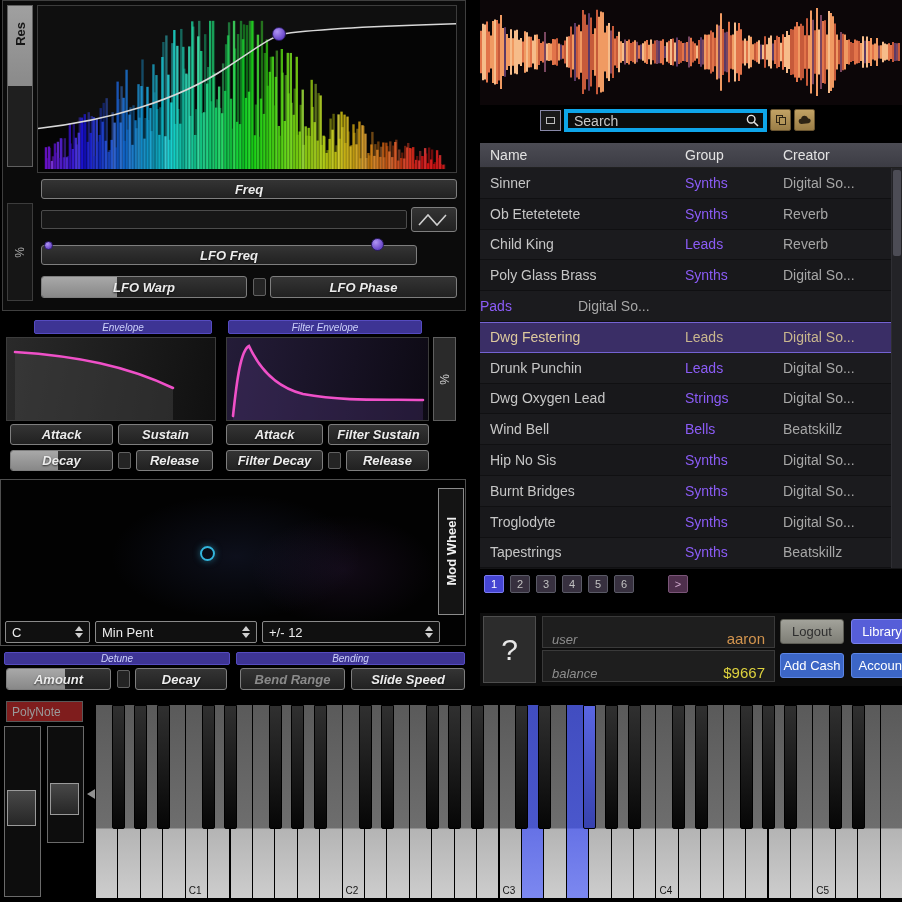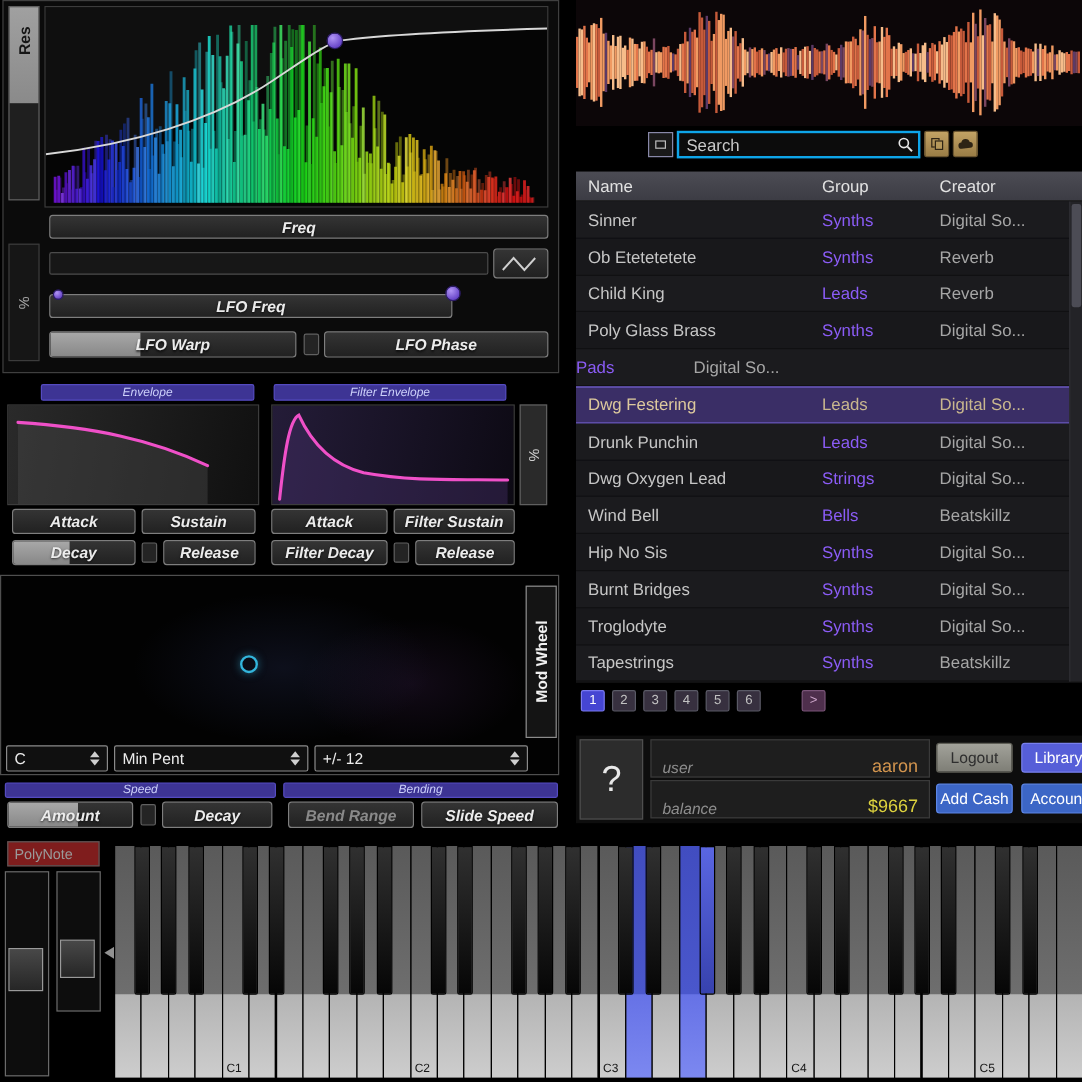--- a/index.html
+++ b/index.html
@@ -21,21 +21,21 @@
   #res-fill{position:absolute;left:0;top:0;width:100%;height:80px;background:linear-gradient(#a0a0a0,#8a8a8a);}
   #res-label{position:absolute;top:16px;left:0;width:100%;display:flex;justify-content:center;font-weight:bold;font-size:13px;color:#161616;}
   #spec-display{position:absolute;left:34px;top:4px;width:420px;height:168px;background:#050505;border:1px solid #3c3c3c;overflow:hidden;}
   #spec-svg{position:absolute;inset:0;width:100%;height:100%;}
   .pdot{position:absolute;border-radius:50%;background:radial-gradient(circle at 35% 30%,#b094f4,#6a48ca 70%);border:1px solid #2c1c66;z-index:3;}
   #cutoff-dot{left:234px;top:21px;width:14px;height:14px;}
   #freq-slider{left:38px;top:178px;width:416px;height:20px;}
   #pct-slider{position:absolute;left:4px;top:202px;width:26px;height:98px;background:#161616;border:1px solid #3c3c3c;display:flex;align-items:center;justify-content:center;color:#a8a8a8;font-size:12px;}
   #lfo-track{position:absolute;left:38px;top:209px;width:366px;height:19px;background:#171717;border:1px solid #4c4c4c;border-radius:2px;}
   #wave-btn{left:408px;top:206px;width:46px;height:25px;}
-  #lfo-freq-slider{left:38px;top:244px;width:336px;height:20px;}
+  #lfo-freq-slider{left:38px;top:244px;width:376px;height:20px;}
   #lfo-dot-small{left:41px;top:240px;width:9px;height:9px;}
   #lfo-dot-big{left:368px;top:237px;width:13px;height:13px;}
   #lfo-warp-slider{left:38px;top:275px;width:206px;height:22px;}
   #mini-lfo{left:250px;top:277px;width:13px;height:18px;}
   #lfo-phase-slider{left:267px;top:275px;width:187px;height:22px;}
 
   
   #env-header{left:34px;top:320px;width:178px;height:14px;}
   #fenv-header{left:228px;top:320px;width:194px;height:14px;}
   #env-display{position:absolute;left:6px;top:337px;width:210px;height:84px;background:linear-gradient(100deg,#2a2a2a,#101010);border:1px solid #3c3c3c;}
@@ -91,21 +91,21 @@
   .wkey.on{background:linear-gradient(#414dc0 0px,#4a57cc 123px,#6672e6 124px,#7c88f0 100%);}
   .oct{position:absolute;bottom:2px;left:3px;font-size:10px;color:#161616;}
   .bkey{position:absolute;top:0;width:13px;height:124px;background:linear-gradient(#303030,#060606);border:1px solid #000;border-radius:0 0 2px 2px;z-index:2;cursor:pointer;}
   .bkey.on{background:linear-gradient(#5a66e2,#3742ae);}
 
   
   #wave-panel{position:absolute;left:480px;top:0;width:422px;height:105px;background:#0c0608;overflow:hidden;}
   #wave-svg{position:absolute;inset:0;width:100%;height:100%;}
   #disp-btn{position:absolute;left:540px;top:110px;width:21px;height:21px;background:#191919;border:1px solid #8888a8;display:flex;align-items:center;justify-content:center;cursor:pointer;}
   #disp-btn i{display:block;width:9px;height:7px;border:1px solid #bdbdbd;}
-  #search-box{position:absolute;left:564px;top:109px;width:203px;height:23px;background:#0c0c0c;border:2px solid #0ea5e9;display:flex;align-items:center;justify-content:center;}
+  #search-box{position:absolute;left:564px;top:109px;width:203px;height:23px;background:#0c0c0c;border:4px solid #0ea5e9;display:flex;align-items:center;justify-content:center;}
   #search-input{flex:1;min-width:0;background:transparent;border:none;outline:none;color:#ddd;font-size:14px;padding:0 6px;font-family:inherit;}
   #search-input::placeholder{color:#c8c8c8;}
   #search-mag{width:22px;display:flex;align-items:center;justify-content:center;}
   .tanbtn{position:absolute;top:109px;width:21px;height:22px;background:linear-gradient(#c2a264,#9a7d46);border:1px solid #6a5530;border-radius:2px;display:flex;align-items:center;justify-content:center;cursor:pointer;}
   #tan-copy{left:770px;}
   #tan-cloud{left:794px;}
   .copyglyph{position:relative;width:10px;height:10px;}
   .copyglyph b{position:absolute;display:block;width:7px;height:8px;border:1px solid #2e2415;background:transparent;}
   .copyglyph b:first-child{left:0;top:0;}
   .copyglyph b:last-child{left:3px;top:2px;background:#b5975a;}
@@ -532,21 +532,21 @@
   <div id="dd-range" class="dd">
       <span>+/- 12</span>
       <span class="dd-arr">
         <i class="up"></i>
         <i class="dn"></i>
       </span>
     </div>
 </div>
 
 <div id="hdr-detune" class="phdr">
-    <span>Speed</span>
+    <span>Detune</span>
   </div>
 <div id="hdr-bending" class="phdr">
     <span>Bending</span>
   </div>
 <div id="b-amount" class="sbtn">
     <div class="fill" style="width: 56%;"></div>
     <span class="lbl">Amount</span>
   </div>
 <div id="mini-det" class="mini"></div>
 <div id="b-ddecay" class="sbtn">

